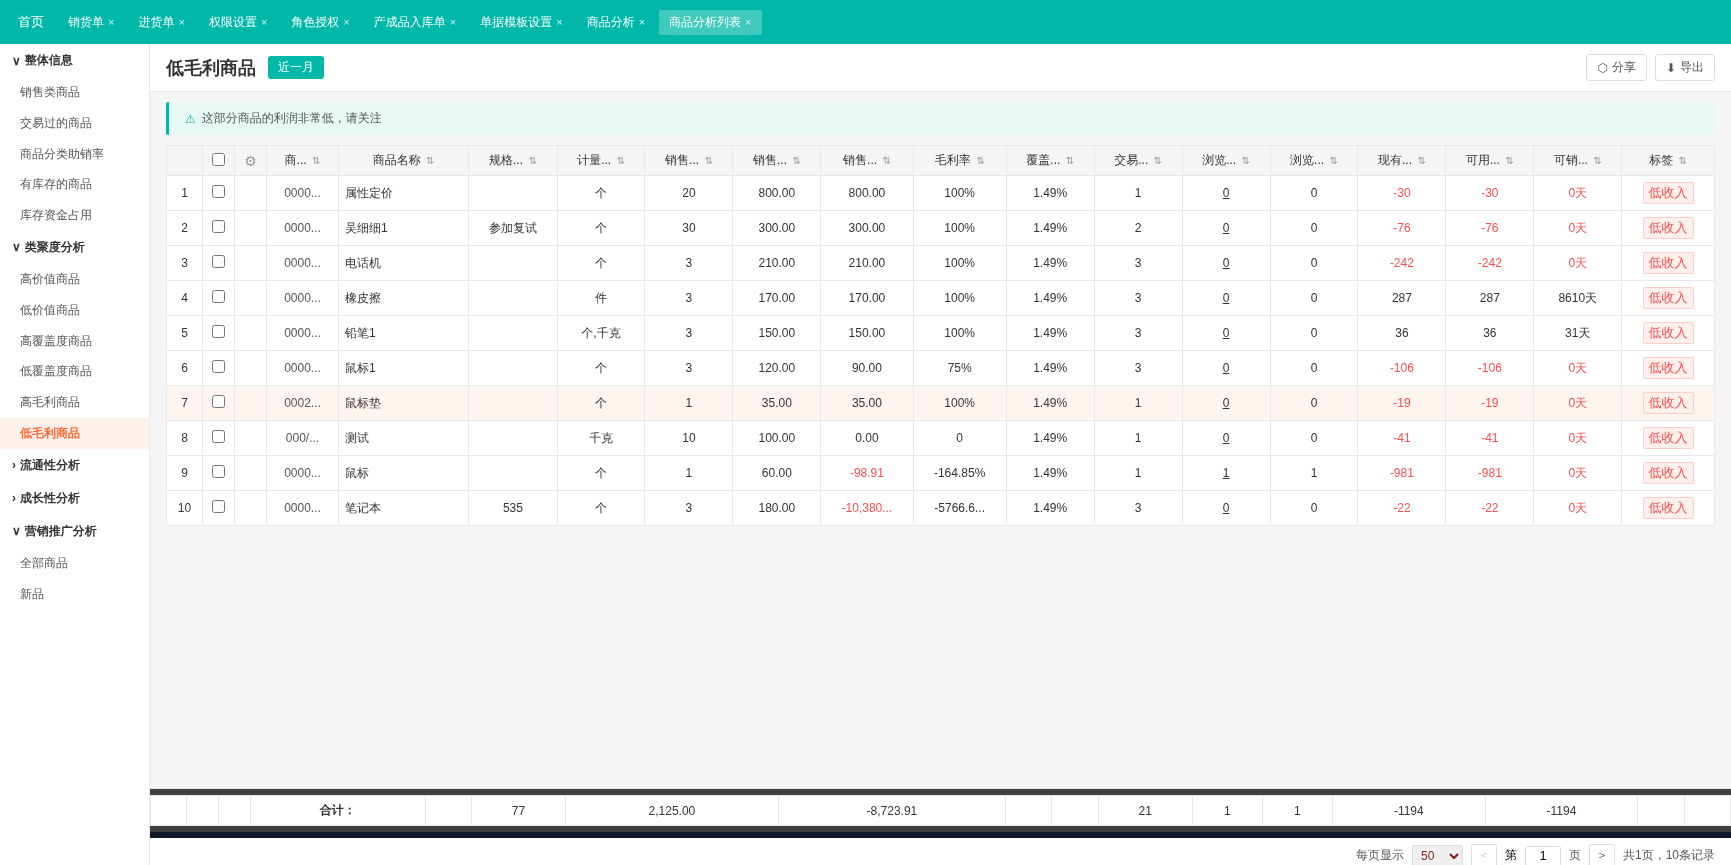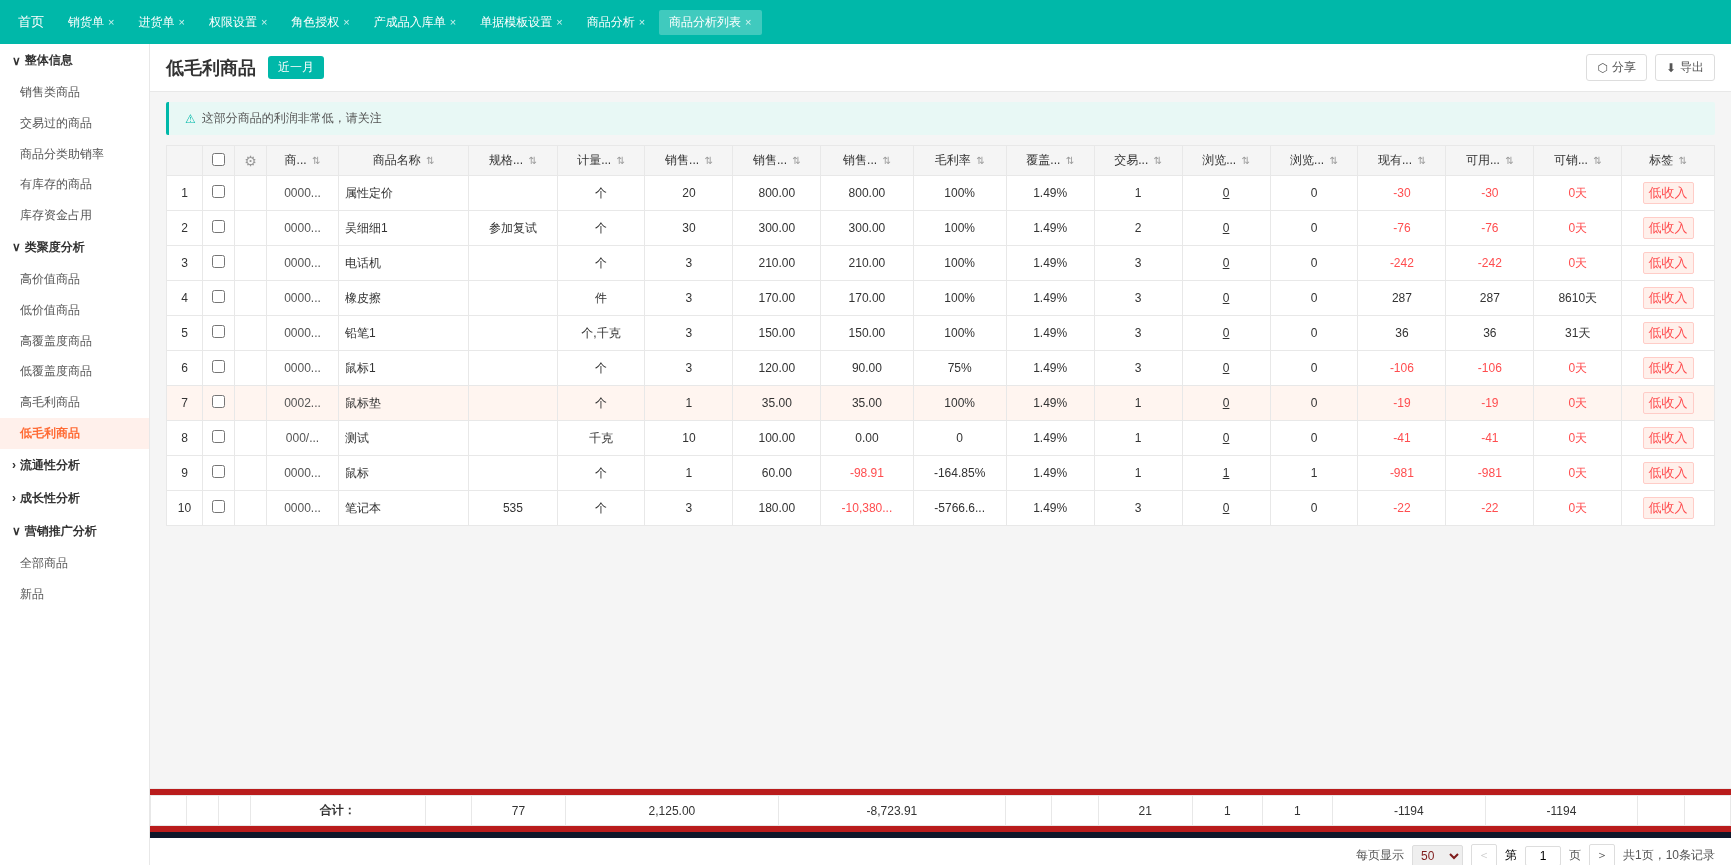--- a/index.html
+++ b/index.html
@@ -472,21 +472,21 @@
       <td>0</td>
       <td style="color:#ff4d4f;">-22</td>
       <td style="color:#ff4d4f;">-22</td>
       <td style="color:#ff4d4f;">0天</td>
       <td><span class="tag-badge tag-low-income">低收入</span></td>
     </tr>
           </tbody>
       </table>
     </div>
 
-    <div style="background:#b91c1c; border-top:1px solid #e8e8e8; padding:6px 0; overflow-x:auto;">
+    <div style="background:#404040; border-top:1px solid #e8e8e8; padding:6px 0; overflow-x:auto;">
       <table style="width:100%; border-collapse:collapse;">
         <tbody>
           <tr>
             <td style="width:36px; border:1px solid #e8e8e8; padding:6px;"></td>
             <td style="width:32px; border:1px solid #e8e8e8; padding:6px;"></td>
             <td style="width:32px; border:1px solid #e8e8e8; padding:6px;"></td>
             <td style="border:1px solid #e8e8e8; padding:6px; font-weight:bold;" colspan="3">合计：</td>
             <td style="border:1px solid #e8e8e8; padding:6px; text-align:center;"></td>
             <td style="border:1px solid #e8e8e8; padding:6px; text-align:center;">77</td>
             <td style="border:1px solid #e8e8e8; padding:6px; text-align:center;">2,125.00</td>

